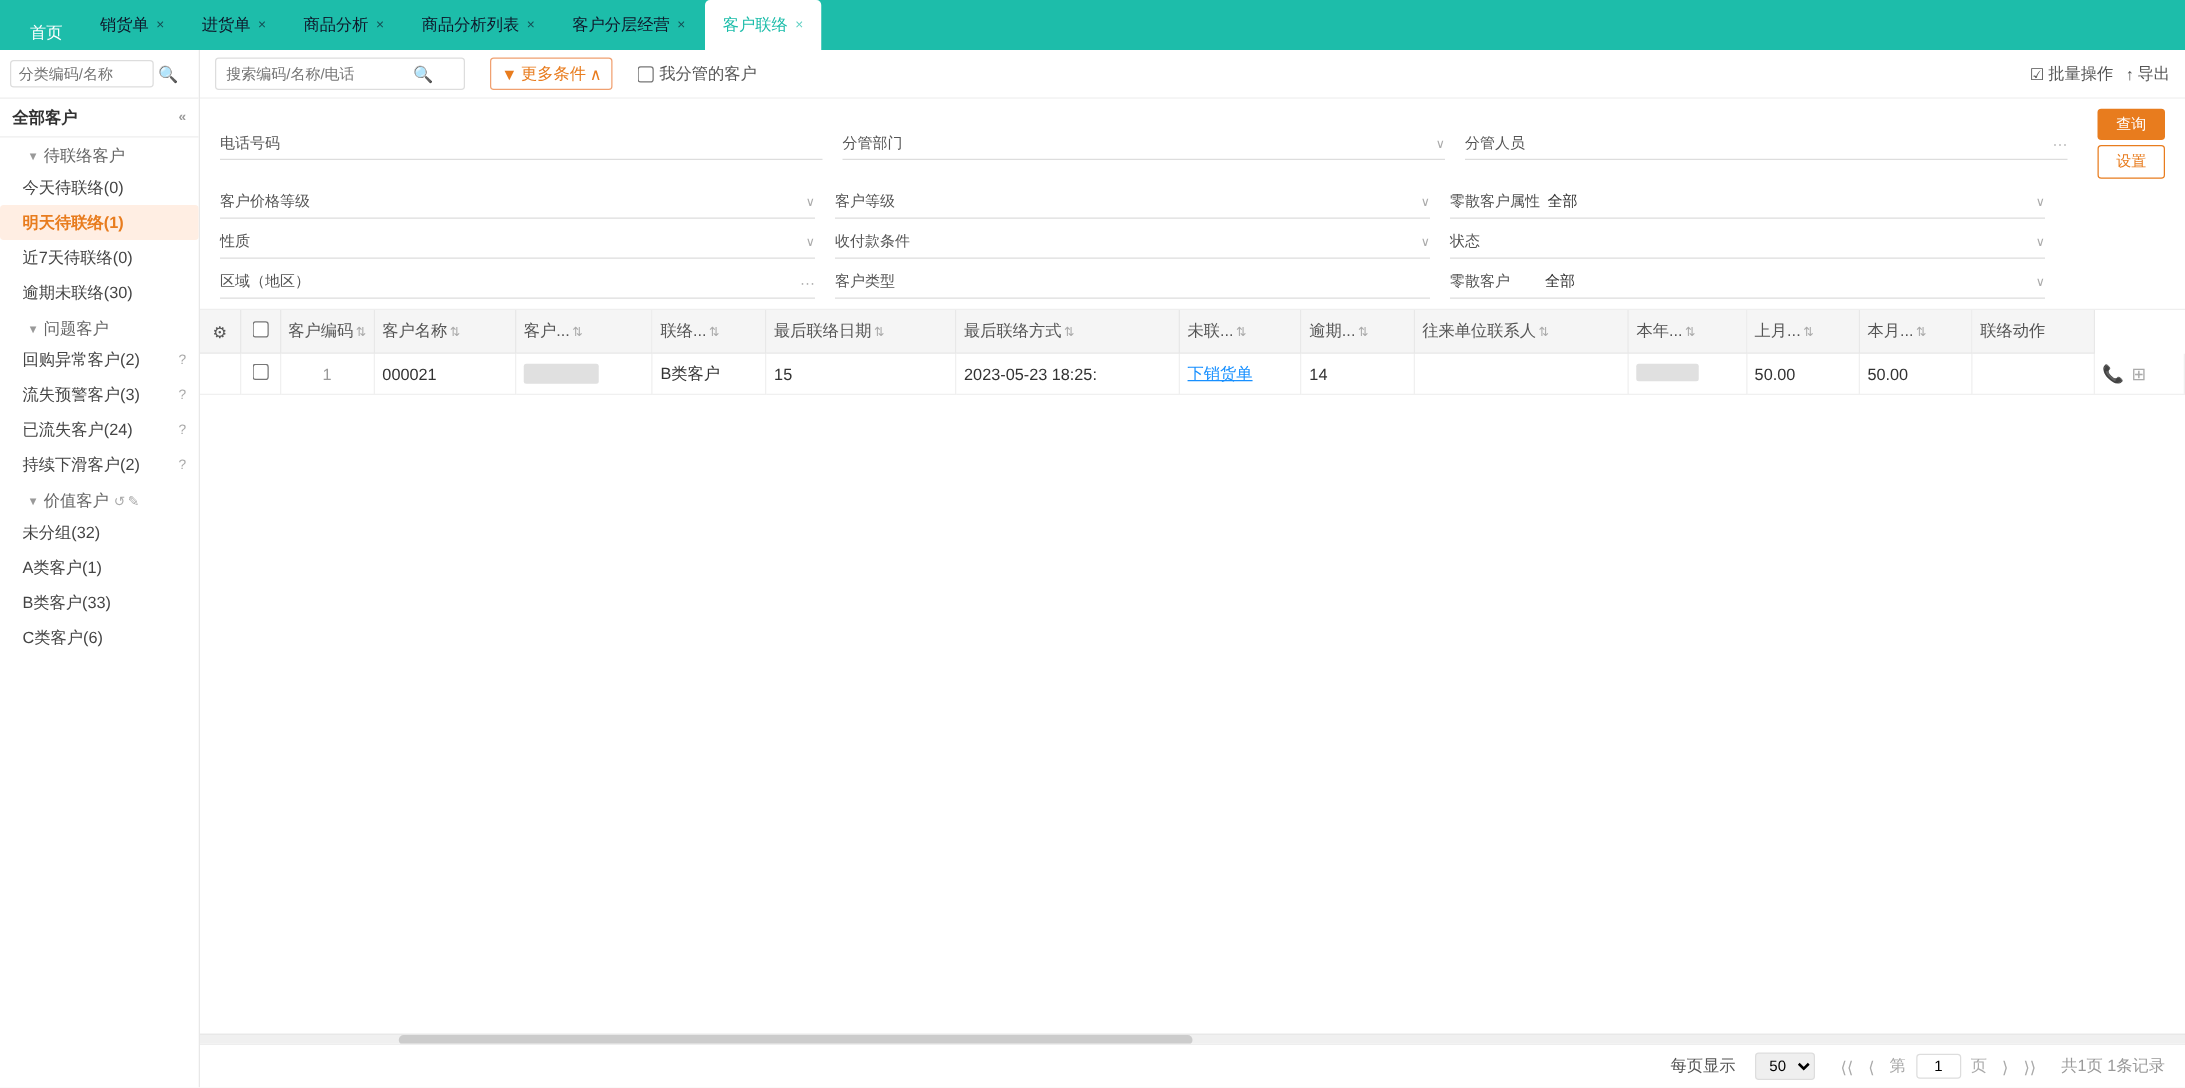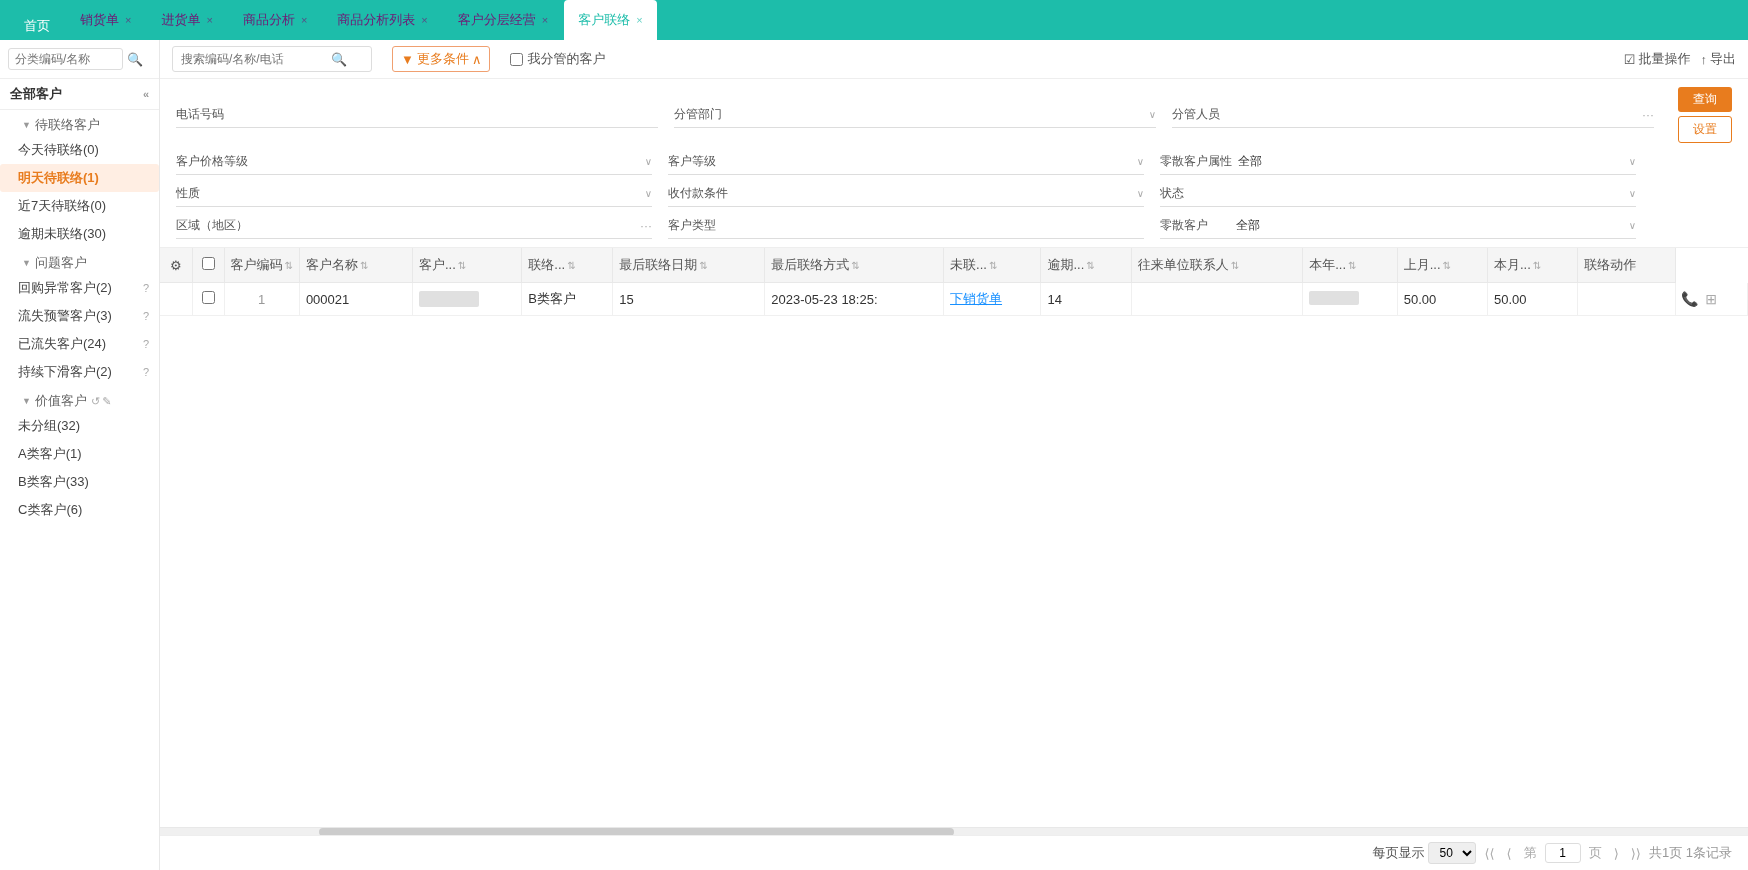--- a/index.html
+++ b/index.html
@@ -1,20 +1,20 @@
 <!DOCTYPE html>
 <html><head>
   <meta charset="utf-8">
   <style>
     * { box-sizing: border-box; margin: 0; padding: 0; font-family: 'Microsoft YaHei', SimHei, Arial, sans-serif; font-size: 13px; }
     body { background: #f5f5f5; min-height: 870px; overflow: hidden; }
 
     
     .top-nav { background: #1dbdaa; height: 40px; display: flex; align-items: center; padding: 0 10px; gap: 2px; }
-    .nav-item { color: #701a75; padding: 0 14px; height: 40px; display: flex; align-items: center; cursor: pointer; font-size: 13px; white-space: nowrap; }
+    .nav-item { color: #0f172a; padding: 0 14px; height: 40px; display: flex; align-items: center; cursor: pointer; font-size: 13px; white-space: nowrap; }
     .nav-item.active { background: #fff; color: #1dbdaa; border-radius: 4px 4px 0 0; }
     .nav-item .close-x { margin-left: 6px; font-size: 11px; opacity: 0.7; }
     .nav-home { color: #fff; padding: 0 14px; height: 40px; display: flex; align-items: center; cursor: pointer; font-size: 13px; margin-top: 12px; }
 
     
     .layout { display: flex; height: 830px; }
 
     
     .sidebar { width: 160px; background: #fff; border-right: 1px solid #e8e8e8; overflow-y: auto; flex-shrink: 0; }
     .sidebar-search { display: flex; align-items: center; padding: 8px 8px; border-bottom: 1px solid #eee; }
@@ -65,21 +65,21 @@
     th .sort-icon { margin-left: 2px; color: #aaa; font-size: 10px; }
     td { padding: 7px 6px; border-bottom: 1px solid #f0f0f0; border-right: 1px solid #f0f0f0; color: #333; white-space: nowrap; }
     .link-text { color: #1890ff; cursor: pointer; text-decoration: underline; }
     .action-icons { display: flex; gap: 6px; align-items: center; }
     .action-icon { color: #aaa; cursor: pointer; font-size: 14px; }
     .gear-col { width: 32px; text-align: center; }
     .checkbox-col { width: 32px; text-align: center; }
     .num-col { width: 30px; text-align: center; color: #999; }
 
     
-    .footer { background: #fff; border-top: 1px solid #eee; padding: 6px 16px; display: flex; align-items: center; justify-content: flex-end; gap: 4px; font-size: 12px; color: #555; }
+    .footer { background: #fff; border-top: 1px solid #eee; padding: 6px 16px; display: flex; align-items: center; justify-content: flex-end; gap: 16px; font-size: 12px; color: #555; }
     .page-size-select { border: 1px solid #ddd; border-radius: 3px; padding: 2px 6px; font-size: 12px; }
     .page-nav { display: flex; align-items: center; gap: 4px; }
     .page-nav span { cursor: pointer; color: #aaa; padding: 2px 4px; }
     .page-input { border: 1px solid #ddd; border-radius: 3px; width: 36px; text-align: center; padding: 2px; font-size: 12px; }
     .total-info { color: #999; }
 
     .scrollbar-area { height: 8px; background: #f0f0f0; border-top: 1px solid #e8e8e8; }
     .scrollbar-thumb { height: 8px; background: #ccc; border-radius: 4px; width: 40%; margin-left: 10%; }
   </style>
 </head>

